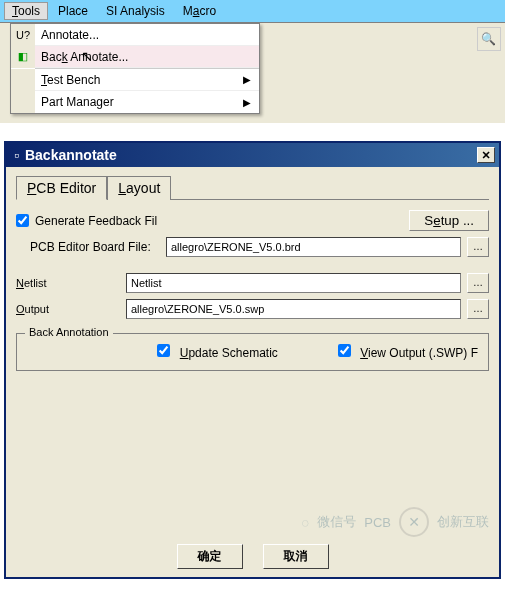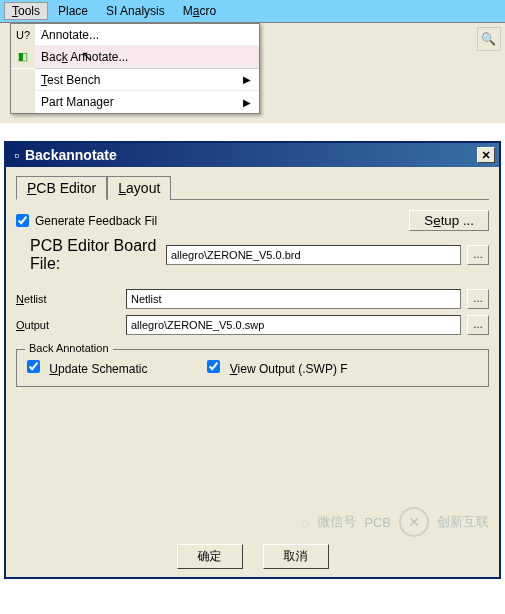--- a/index.html
+++ b/index.html
@@ -32,37 +32,37 @@
 .tabs { display: flex; border-bottom: 1px solid #808080; margin-bottom: 10px; }
 .tab { padding: 3px 10px; border: 1px solid #808080; border-bottom: none; background: #ece9d8; font-size: 14px; position: relative; top: 1px; }
 .tab.active { background: #ece9d8; border-bottom: 1px solid #ece9d8; }
 .tab u { text-decoration: underline; }
 
 .row { display: flex; align-items: center; margin: 6px 0; }
 .chk { margin-right: 6px; }
 .setup-btn { margin-left: auto; padding: 2px 14px; background: #ece9d8; border: 1px solid #808080; border-top-color: #fff; border-left-color: #fff; }
 
 .field-row { display: flex; align-items: center; margin: 6px 0 6px 14px; gap: 6px; }
-.field-label { width: 130px; font-size: 16px; }
+.field-label { width: 130px; font-size: 12px; }
 .field-input { flex: 1; height: 20px; border: 1px solid #808080; border-top-color: #404040; border-left-color: #404040; background: #fff; padding: 2px 4px; font-size: 11px; font-family: inherit; }
 .browse-btn { width: 22px; height: 20px; background: #ece9d8; border: 1px solid #808080; border-top-color: #fff; border-left-color: #fff; font-size: 10px; text-align: center; line-height: 18px; }
 
 .section-row { display: flex; align-items: center; margin: 16px 0 6px 0; }
 .section-label { width: 110px; font-size: 11px; }
 .section-input { flex: 1; height: 20px; border: 1px solid #808080; border-top-color: #404040; border-left-color: #404040; background: #fff; padding: 2px 4px; font-size: 11px; font-family: inherit; }
 
 .groupbox { border: 1px solid #808080; margin: 14px 0; padding: 10px; position: relative; }
 .groupbox-title { position: absolute; top: -8px; left: 8px; background: #ece9d8; padding: 0 4px; font-size: 11px; }
-.gb-row { display: flex; gap: 60px; }
+.gb-row { display: flex; gap: 60px; justify-content: flex-end; }
 
 .watermark { position: absolute; right: 10px; bottom: 40px; opacity: 0.25; font-size: 13px; color: #0c4a6e; display: flex; align-items: center; gap: 8px; }
 .watermark .logo { width: 30px; height: 30px; border: 2px solid #888; border-radius: 50%; display: flex; align-items: center; justify-content: center; font-size: 14px; }
 
 .dlg-buttons { position: absolute; bottom: 8px; left: 0; right: 0; display: flex; justify-content: center; gap: 20px; }
-.dlg-btn { padding: 3px 20px; background: #ece9d8; border: 1px solid #404040; border-top-color: #fff; border-left-color: #fff; font-size: 12px; }
+.dlg-btn { padding: 3px 20px; background: #ece9d8; border: 1px solid #404040; border-top-color: #fff; border-left-color: #fff; font-size: 12px; font-weight: bold; }
 
 .cursor { position: absolute; left: 70px; top: 24px; font-size: 14px; pointer-events: none; }
 </style>
 </head>
 <body>
 
 <div class="menubar">
   <div class="menubar-item active"><u>T</u>ools</div>
   <div class="menubar-item"><span>Place</span></div>
   <div class="menubar-item"><span>SI Analysis</span></div>

